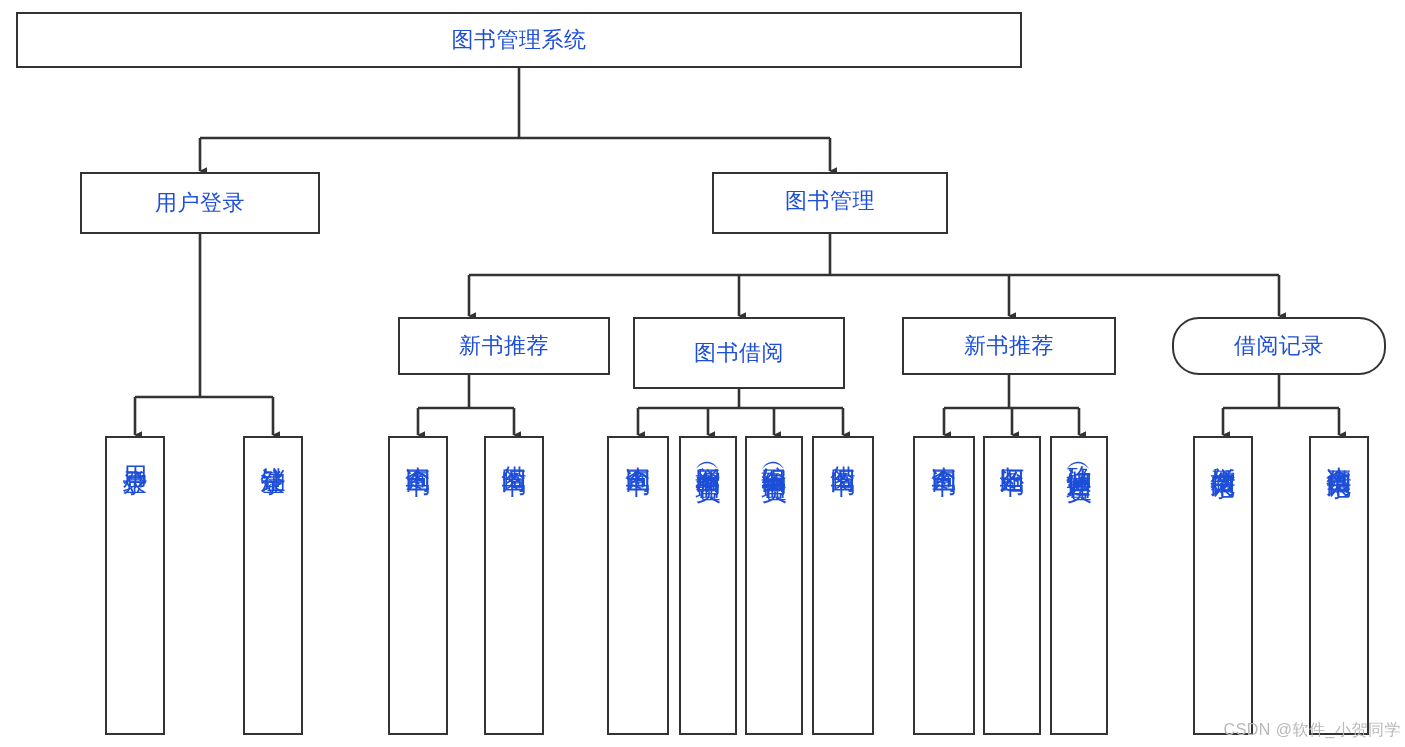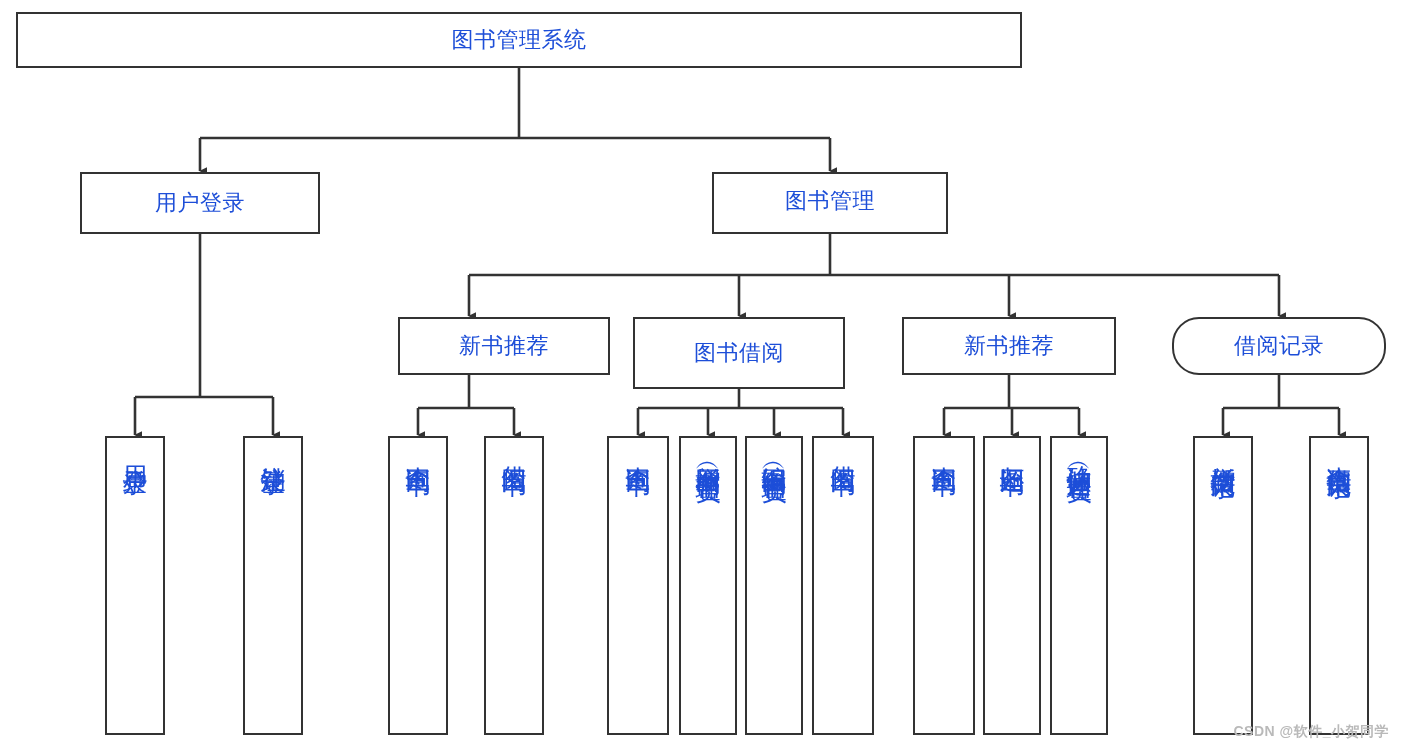--- a/index.html
+++ b/index.html
@@ -53,27 +53,26 @@
   .node.vertical .label {
     writing-mode: vertical-rl;
     text-orientation: upright;
     font-size: 25px;
     line-height: 1.0;
     letter-spacing: 2px;
     white-space: nowrap;
   }
   .watermark {
     position: absolute;
-    right: 16px;
+    right: 4px;
     bottom: 6px;
-    font-size: 14px;
+    font-size: 16px;
     color: #b9b9b9;
     letter-spacing: 0.5px;
     white-space: nowrap;
-    font-weight: bold;
   }
 </style>
 </head>
 <body>
 
 <div id="diagram-root">
 
   <svg class="edges" viewBox="0 0 1405 747">
     <defs>
       <marker id="arrowhead" markerWidth="9" markerHeight="9" refX="4.2" refY="7.6" orient="auto-start-reverse" markerUnits="userSpaceOnUse">

